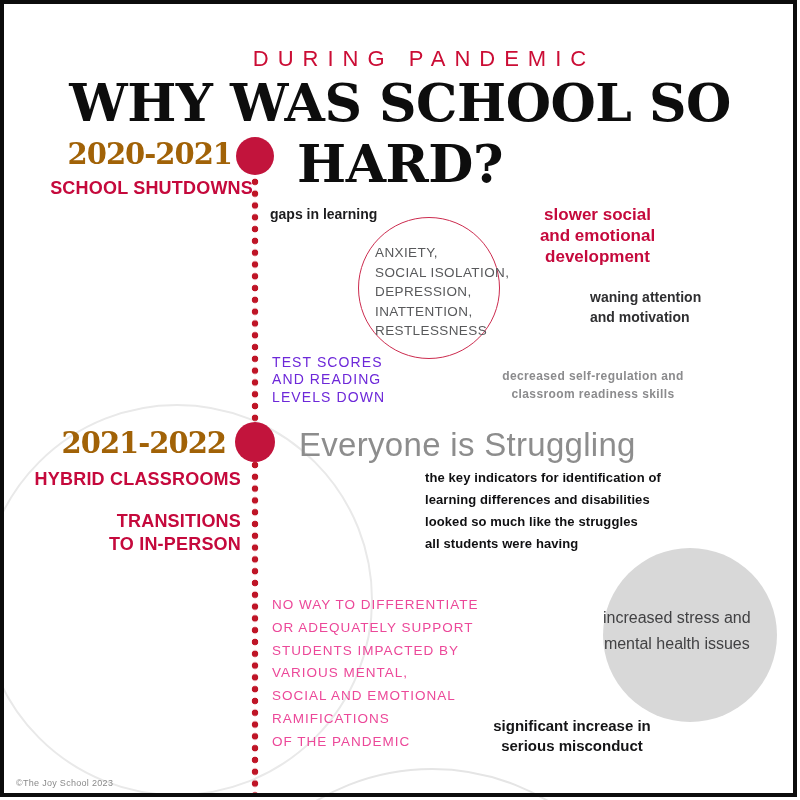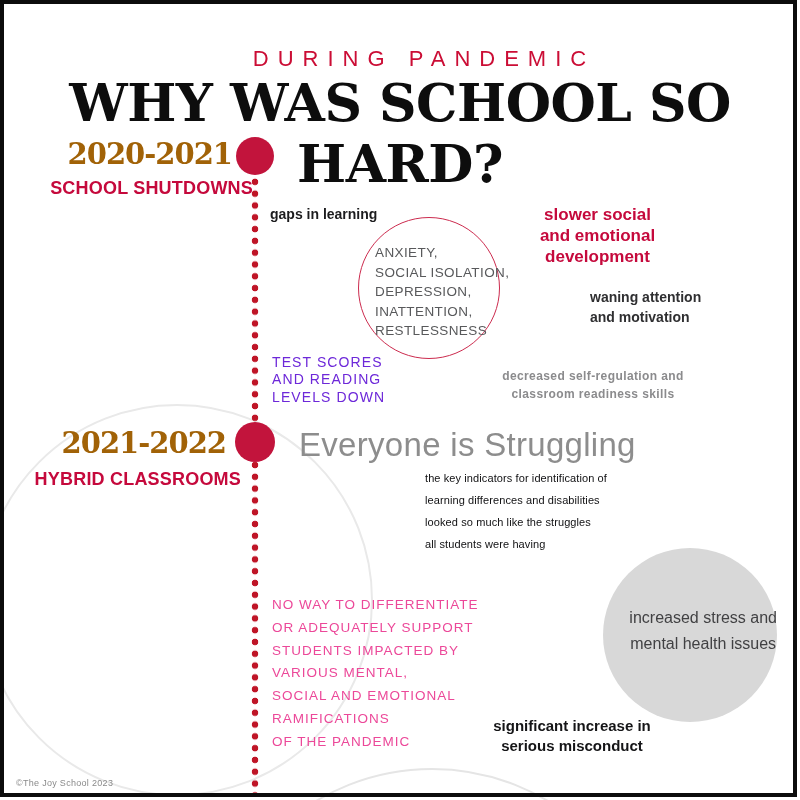--- a/index.html
+++ b/index.html
@@ -42,23 +42,23 @@
   .everyone{left:299px;top:426px;font-size:33px;font-weight:500;color:#8d8d8d;letter-spacing:0.3px;z-index:2;}
 
   
   .gaps{left:270px;top:206px;font-size:14px;font-weight:700;color:#1c1c1e;z-index:2;}
   .anx-circle{left:358px;top:217px;width:142px;height:142px;border:1.5px solid #cc2b4e;border-radius:50%;box-sizing:border-box;z-index:2;}
   .anx-text{left:375px;top:243px;font-size:13.5px;line-height:19.5px;color:#58595b;letter-spacing:0.4px;z-index:3;}
   .slower{left:505px;top:204px;width:185px;text-align:center;color:#c5093c;font-size:17px;font-weight:600;line-height:21px;z-index:2;}
   .waning{left:590px;top:288px;width:167px;font-size:14px;font-weight:600;color:#2f2f31;line-height:19.5px;z-index:2;}
   .testscores{left:272px;top:354px;font-size:14px;font-weight:400;color:#6d28d9;line-height:17.3px;letter-spacing:1.1px;z-index:2;}
   .selfreg{left:468px;top:367px;width:250px;text-align:center;font-size:12px;font-weight:600;color:#8b8b8d;line-height:18px;letter-spacing:0.4px;z-index:2;}
-  .keyind{left:425px;top:467px;font-size:11px;font-weight:400;color:#101012;line-height:22px;letter-spacing:0.1px;z-index:2;}
+  .keyind{left:425px;top:467px;font-size:13px;font-weight:700;color:#101012;line-height:22px;letter-spacing:0.1px;z-index:2;}
   .noway{left:272px;top:594px;font-size:13.5px;font-weight:400;color:#ec4899;line-height:22.8px;letter-spacing:1px;z-index:2;}
-  .stress-circle{left:603px;top:548px;width:174px;height:174px;border-radius:50%;background:#d8d8d8;display:flex;align-items:center;justify-content:flex-end;z-index:2;}
+  .stress-circle{left:603px;top:548px;width:174px;height:174px;border-radius:50%;background:#d8d8d8;display:flex;align-items:center;justify-content:flex-start;z-index:2;}
   .stress-text{font-size:16px;font-weight:500;color:#414143;line-height:26px;text-align:center;padding-bottom:8px;}
   .misconduct{left:457px;top:716px;width:230px;text-align:center;font-size:15px;font-weight:600;color:#151517;line-height:19.5px;z-index:2;}
 
   .copyright{left:16px;top:778px;font-size:9px;color:#8a8a8a;letter-spacing:0.3px;z-index:2;}
 </style>
 </head>
 <body>
 
 <div id="canvas">
 
@@ -91,20 +91,22 @@
 and motivation</div>
   <div class="abs testscores pre">TEST SCORES
 AND READING
 LEVELS DOWN</div>
   <div class="abs selfreg pre">decreased self-regulation and
 classroom readiness skills</div>
 
   <div class="abs year year2">2021-2022</div>
   <div class="abs everyone">Everyone is Struggling</div>
   <div class="abs redlabel lbl-hybrid">HYBRID CLASSROOMS</div>
+  <div class="abs redlabel lbl-transitions pre">TRANSITIONS
+TO IN-PERSON</div>
 
   <div class="abs keyind pre">the key indicators for identification of
 learning differences and disabilities
 looked so much like the struggles
 all students were having</div>
   <div class="abs noway pre">NO WAY TO DIFFERENTIATE
 OR ADEQUATELY SUPPORT
 STUDENTS IMPACTED BY
 VARIOUS MENTAL,
 SOCIAL AND EMOTIONAL

